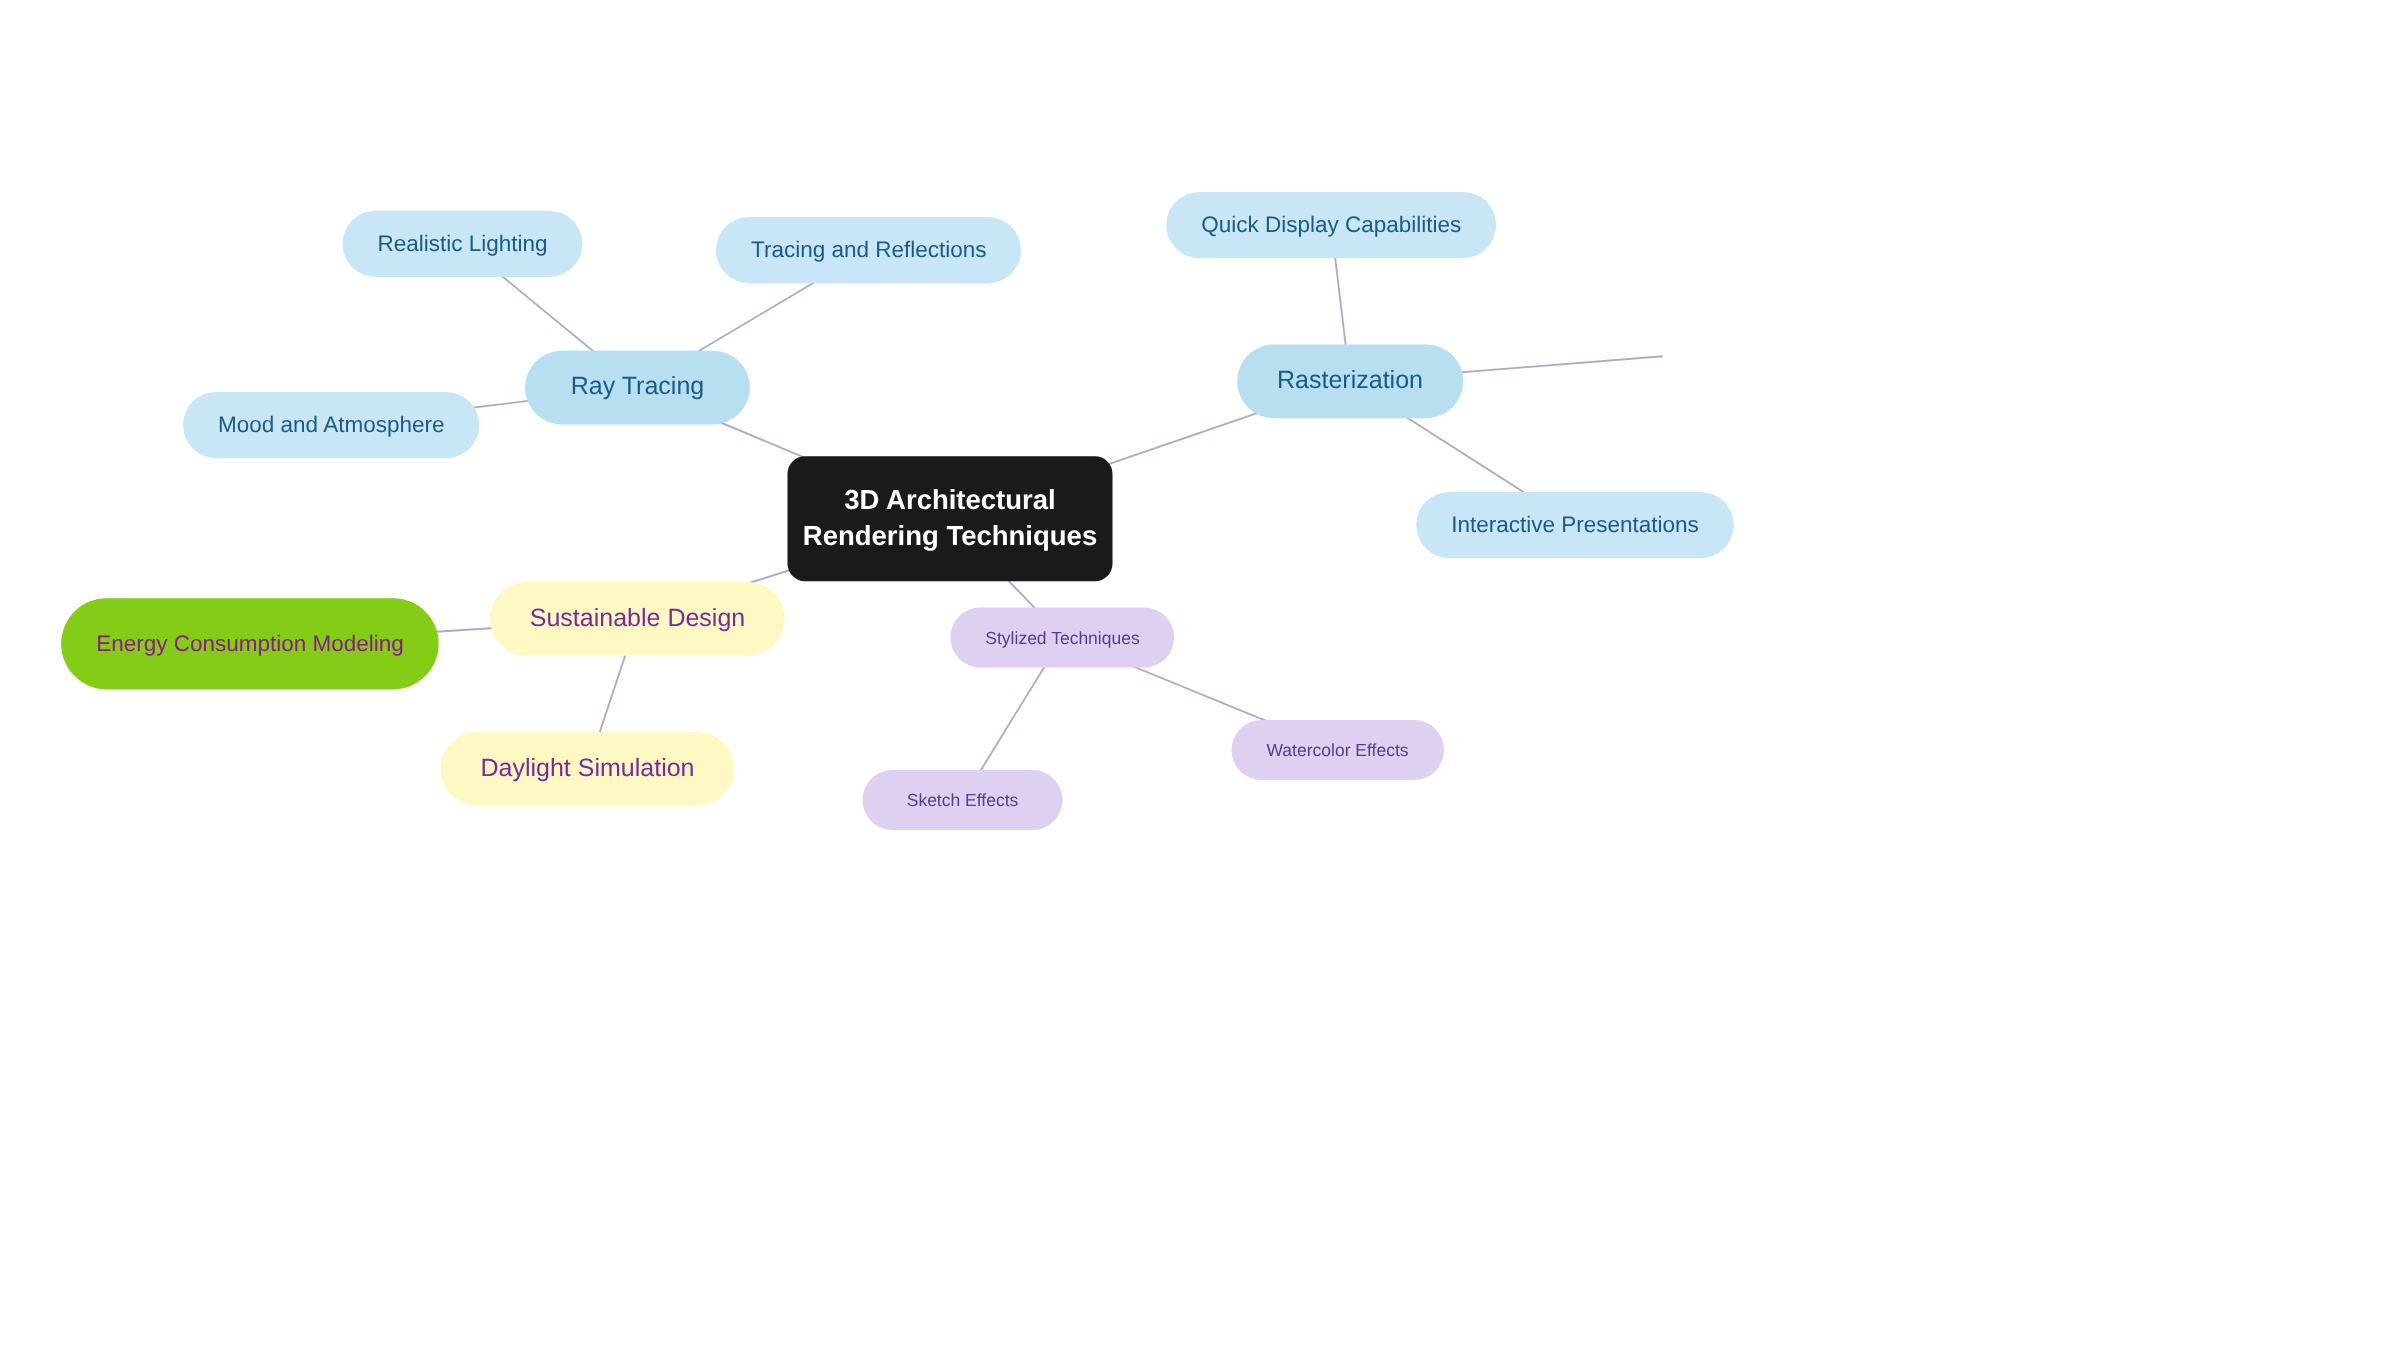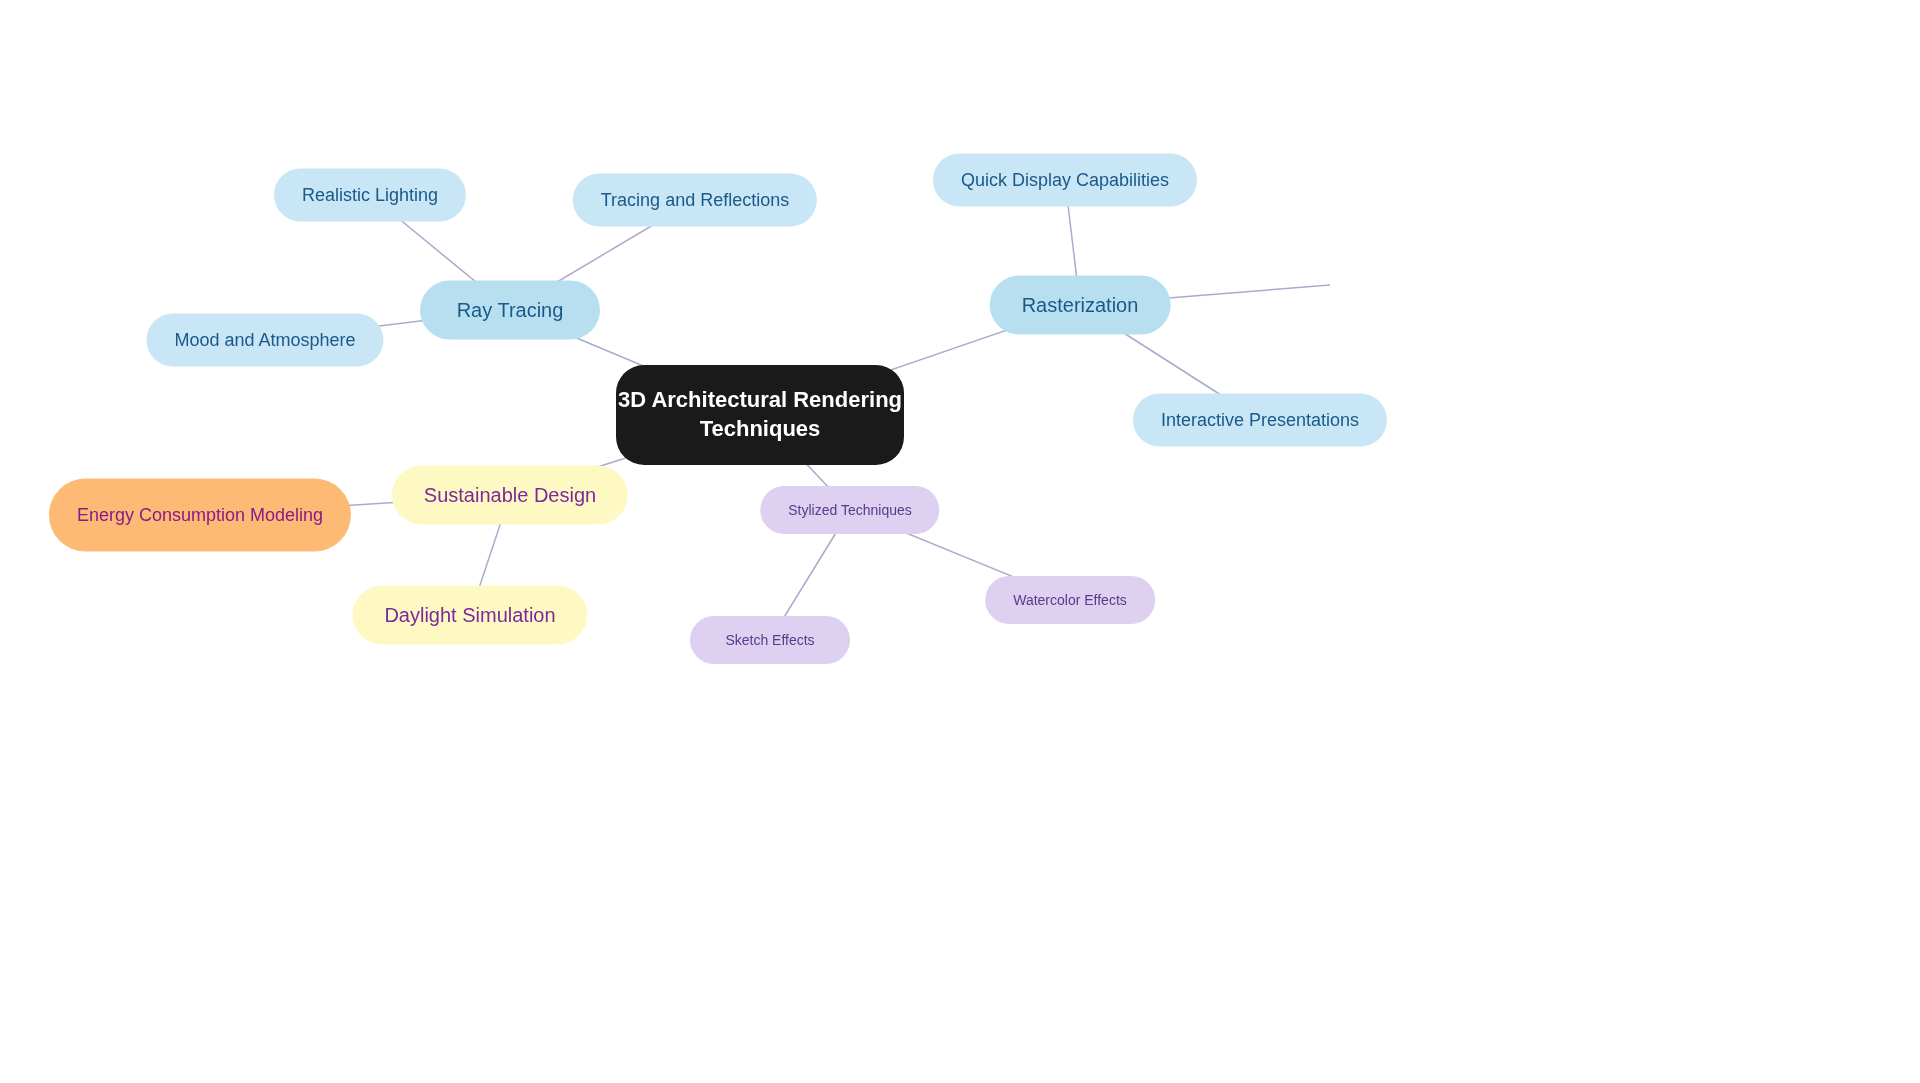--- a/index.html
+++ b/index.html
@@ -31,23 +31,23 @@
       justify-content: center;
       text-align: center;
       font-weight: 500;
       transform: translate(-50%, -50%);
     }
     .node-center {
       background: #1a1a1a;
       color: #ffffff;
       font-size: 22px;
       font-weight: 600;
-      width: 288px;
+      width: 260px;
       height: 100px;
-      border-radius: 28px;
+      border-radius: 14px;
       line-height: 1.3;
     }
     .node-blue {
       background: #c8e6f5;
       color: #1a5a8a;
       font-size: 18px;
       padding: 16px 28px;
       min-width: 160px;
     }
     .node-blue-mid {
@@ -65,21 +65,21 @@
       min-width: 180px;
     }
     .node-purple-light {
       background: #ddd0f0;
       color: #5a3a8a;
       font-size: 14px;
       padding: 16px 28px;
       min-width: 160px;
     }
     .node-pink {
-      background: #fdba74;
+      background: #84cc16;
       color: #8a1a8a;
       font-size: 18px;
       padding: 26px 28px;
       min-width: 160px;
     }
   </style>
 </head>
 <body>
 
 <div id="canvas">

